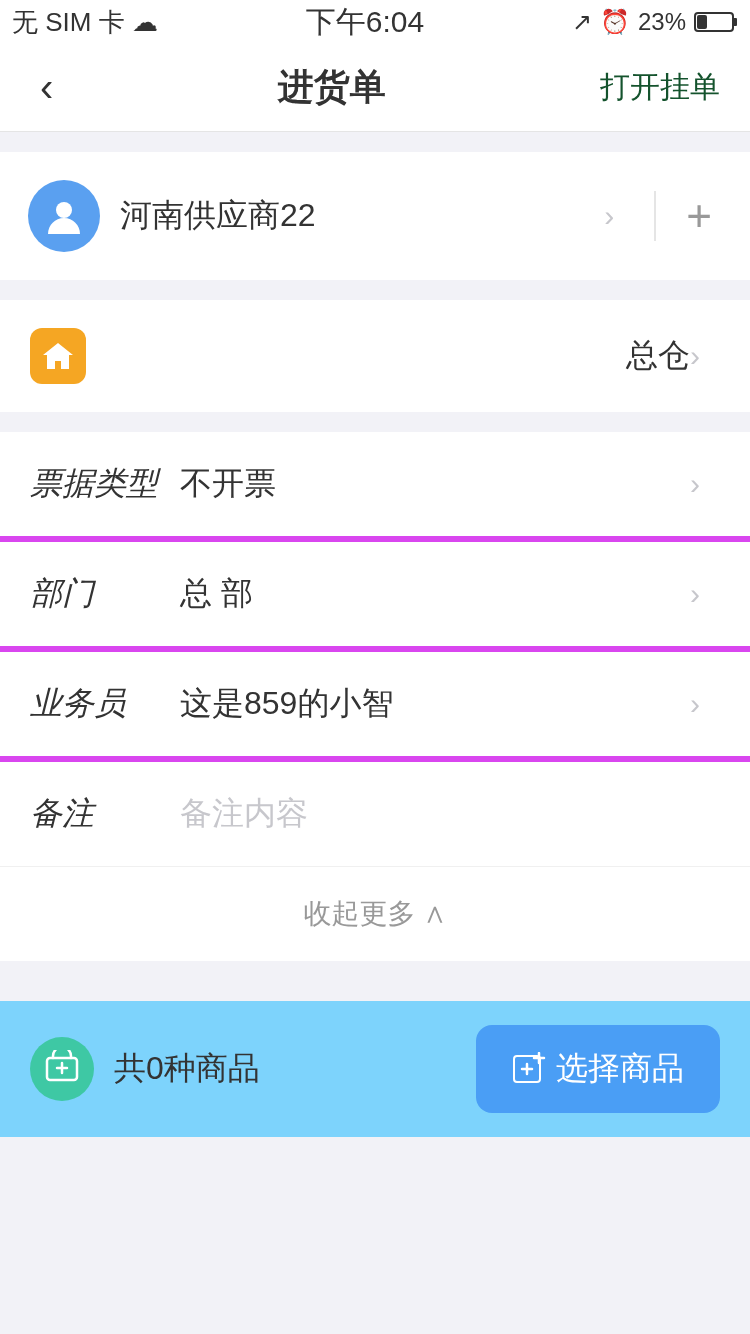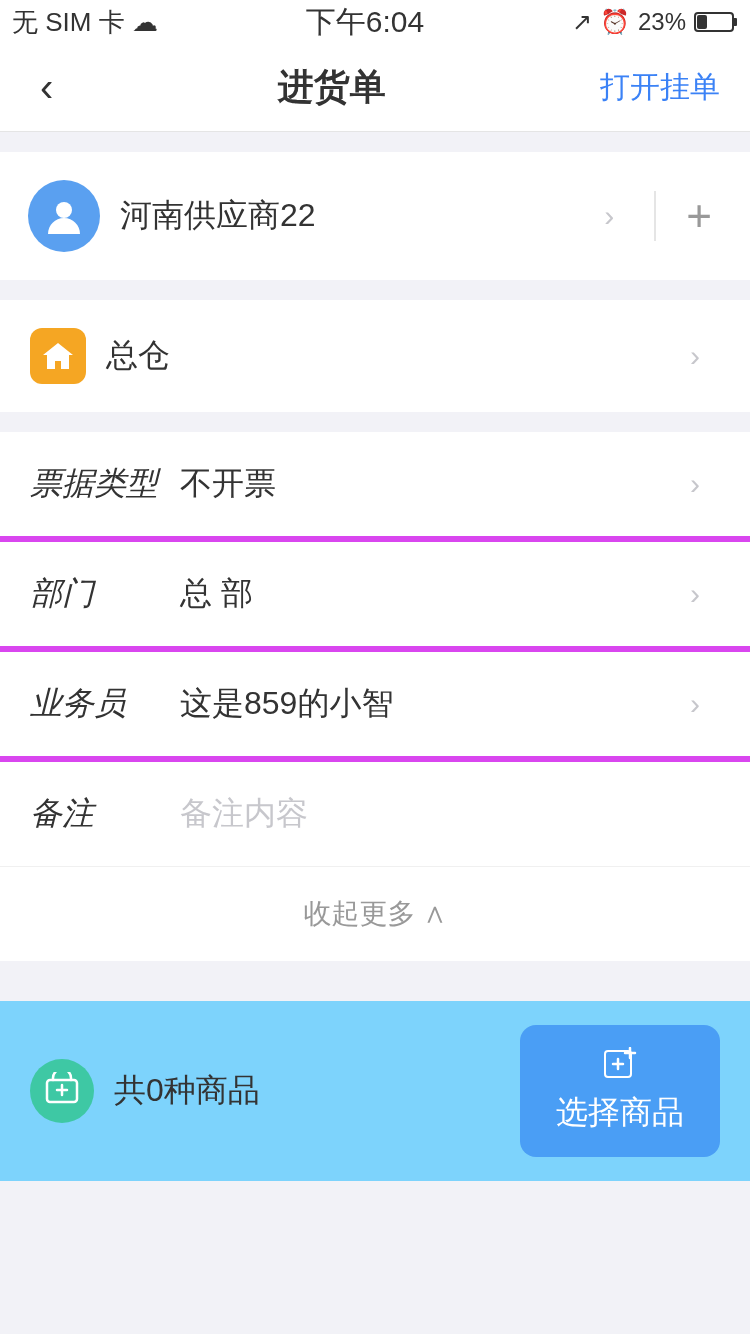--- a/index.html
+++ b/index.html
@@ -59,21 +59,21 @@
       cursor: pointer;
       padding: 10px;
     }
     .nav-title {
       font-size: 36px;
       font-weight: 600;
       color: #333;
     }
     .nav-action {
       font-size: 30px;
-      color: #3b82f6;
+      color: #14532d;
       cursor: pointer;
     }
 
     
     .section-gap {
       height: 20px;
       background: #f2f2f7;
     }
 
     
@@ -130,20 +130,21 @@
       color: #e6a23c;
       border-top: 1px solid #f5e6cc;
     }
 
     
     .warehouse-row {
       display: flex;
       align-items: center;
       padding: 28px 30px;
       background: #fff;
+      text-align: right;
     }
     .warehouse-icon {
       width: 56px;
       height: 56px;
       border-radius: 12px;
       background: #f5a623;
       display: flex;
       align-items: center;
       justify-content: center;
       margin-right: 20px;
@@ -227,21 +228,20 @@
       background: #4a9ef5;
       color: #fff;
       border: none;
       border-radius: 16px;
       padding: 22px 36px;
       font-size: 32px;
       cursor: pointer;
       display: flex;
       align-items: center;
       gap: 10px;
-      flex-direction: column;
     }
 
     
     .bottom-gray {
       flex: 1;
       background: #f2f2f7;
       min-height: 300px;
     }
   </style>
 </head>

